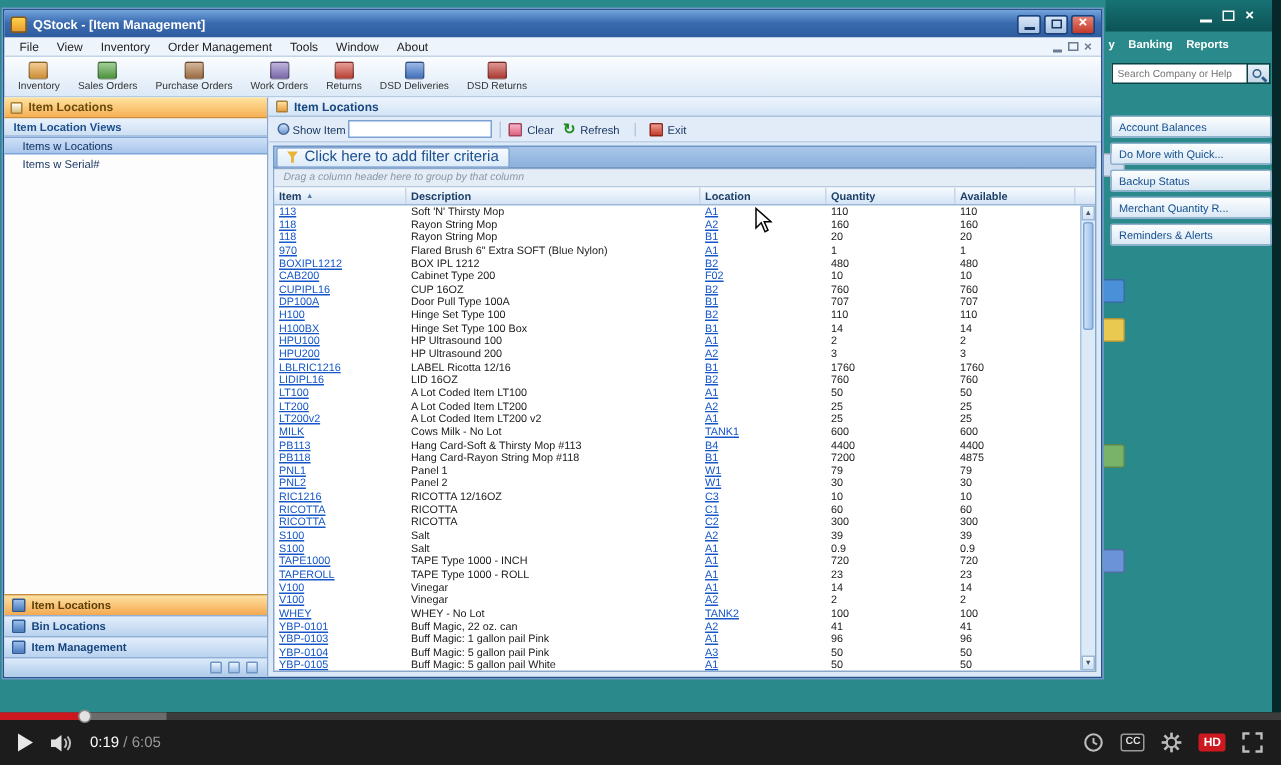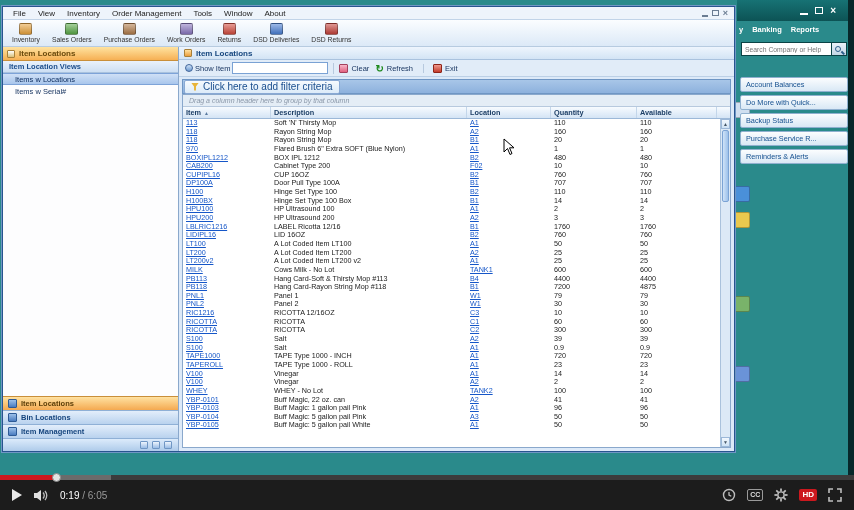--- a/index.html
+++ b/index.html
@@ -132,31 +132,44 @@
     <div class="qb-search">
       <input placeholder="Search Company or Help" style="">
       <span class="qb-search-btn">
           <span class="mag"></span>
         </span>
     </div>
     <div class="qb-panel">
         <div class="qb-panel-item">Account Balances</div>
         <div class="qb-panel-item">Do More with Quick...</div>
         <div class="qb-panel-item">Backup Status</div>
-        <div class="qb-panel-item">Purchase Service R...</div>
+        <div class="qb-panel-item">Merchant Quantity R...</div>
         <div class="qb-panel-item">Reminders &amp; Alerts</div>
       </div>
     <div class="qb-tile" style="left:726px;top:102px;background:#d0dff0"></div>
     <div class="qb-tile" style="left:726px;top:186px;background:#4a90d9"></div>
     <div class="qb-tile" style="left:726px;top:212px;background:#e9c94f"></div>
     <div class="qb-tile" style="left:726px;top:296px;background:#79b36a"></div>
     <div class="qb-tile" style="left:726px;top:366px;background:#6a93d8"></div>
     <div class="right-edge"></div>
 
     <div class="qs">
+      <div class="qs-title">
+        <span class="app-icon"></span>
+        <span>QStock - [Item Management]</span>
+        <span class="qs-title-controls">
+          <span class="tbtn">
+              <span class="bmin"></span>
+            </span>
+          <span class="tbtn">
+              <span class="bmax"></span>
+            </span>
+          <span class="tbtn close"></span>
+        </span>
+      </div>
       <div class="qs-menubar">
         <span style="display:flex">
             <span class="menu-item">File</span>
             <span class="menu-item">View</span>
             <span class="menu-item">Inventory</span>
             <span class="menu-item">Order Management</span>
             <span class="menu-item">Tools</span>
             <span class="menu-item">Window</span>
             <span class="menu-item">About</span>
           </span>

